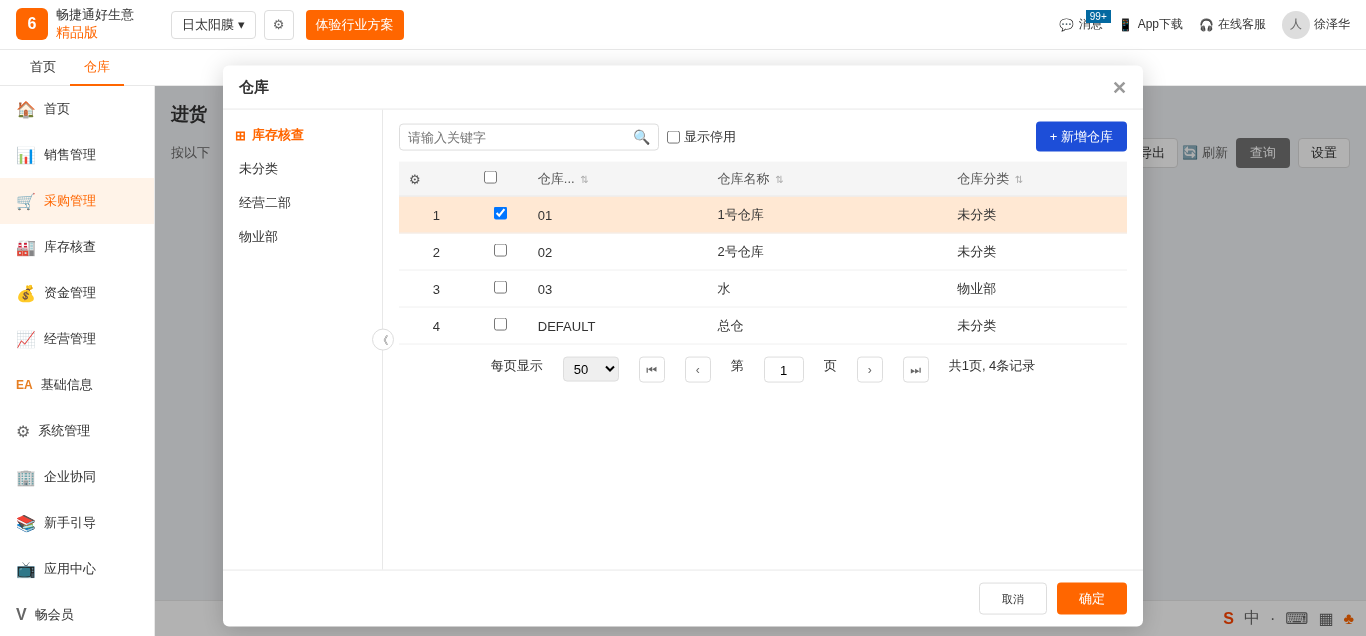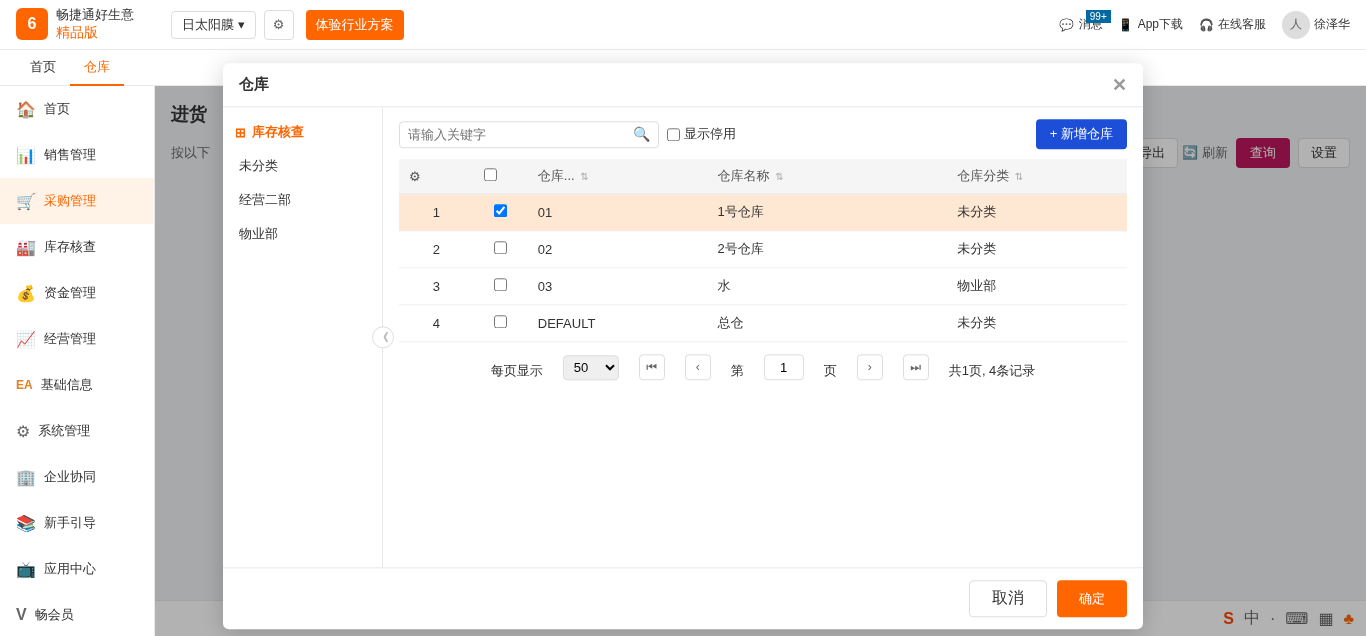--- a/index.html
+++ b/index.html
@@ -133,21 +133,21 @@
       display: flex;
       align-items: center;
       gap: 8px;
       margin-bottom: 12px;
       flex-wrap: wrap;
     }
 
     .filter-label { color: #666; font-size: 13px; }
 
     .btn-orange {
-      background: #be185d; color: white; border: none;
+      background: #737373; color: white; border: none;
       padding: 6px 14px; border-radius: 4px; cursor: pointer; font-size: 13px;
     }
     .btn-default {
       background: #fff; color: #333; border: 1px solid #ddd;
       padding: 5px 12px; border-radius: 4px; cursor: pointer; font-size: 13px;
     }
     .btn-refresh { color: #666; cursor: pointer; font-size: 13px; }
 
     
     .modal-backdrop {
@@ -302,21 +302,21 @@
     .th-check { width: 36px; text-align: center; }
     .th-code { width: 120px; }
     .th-name { width: 160px; }
     .th-cat { width: 120px; }
     .td-index { text-align: center; }
     .td-check { text-align: center; }
 
     
     .pagination {
       display: flex;
-      align-items: flex-end;
+      align-items: flex-start;
       justify-content: center;
       gap: 20px;
       padding: 12px 0 0;
       font-size: 13px;
       color: #333;
     }
     .page-size-select {
       border: 1px solid #ddd; border-radius: 4px; padding: 3px 6px; font-size: 13px;
     }
     .page-btn {
@@ -336,21 +336,21 @@
     
     .modal-footer {
       border-top: 1px solid #e8e8e8;
       padding: 12px 16px;
       display: flex;
       justify-content: flex-end;
       gap: 10px;
     }
     .btn-cancel {
       background: #fff; color: #333; border: 1px solid #ddd;
-      padding: 7px 22px; border-radius: 4px; cursor: pointer; font-size: 16px;
+      padding: 7px 22px; border-radius: 4px; cursor: pointer; font-size: 11px;
     }
     .btn-confirm {
       background: #ff6600; color: white; border: none;
       padding: 7px 22px; border-radius: 4px; cursor: pointer; font-size: 13px;
     }
 
     .sort-icon { font-size: 10px; margin-left: 2px; color: #aaa; }
 
     .taskbar {
       position: fixed;

